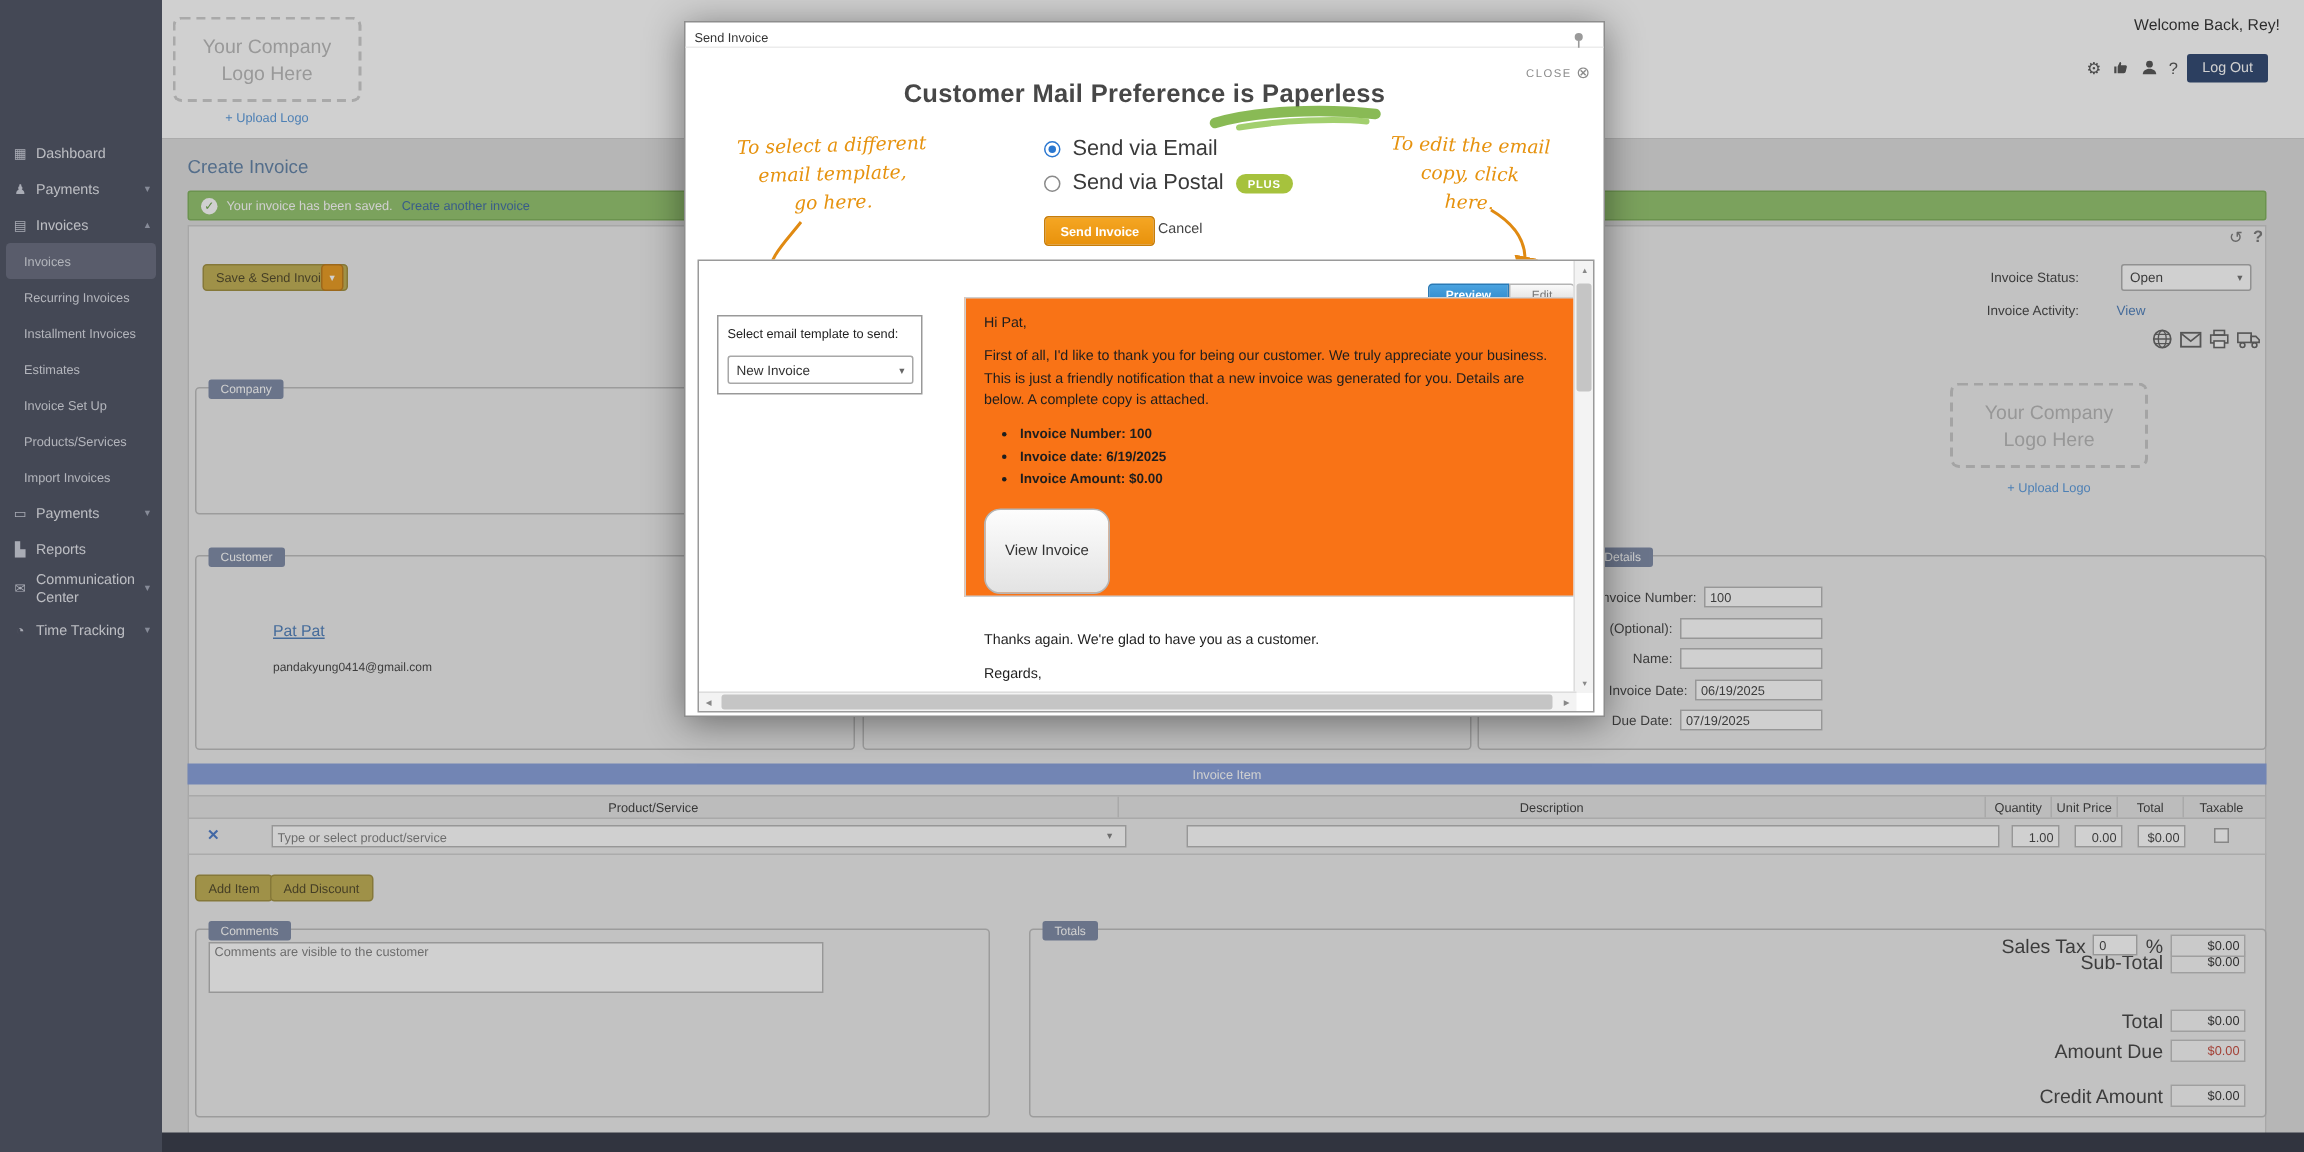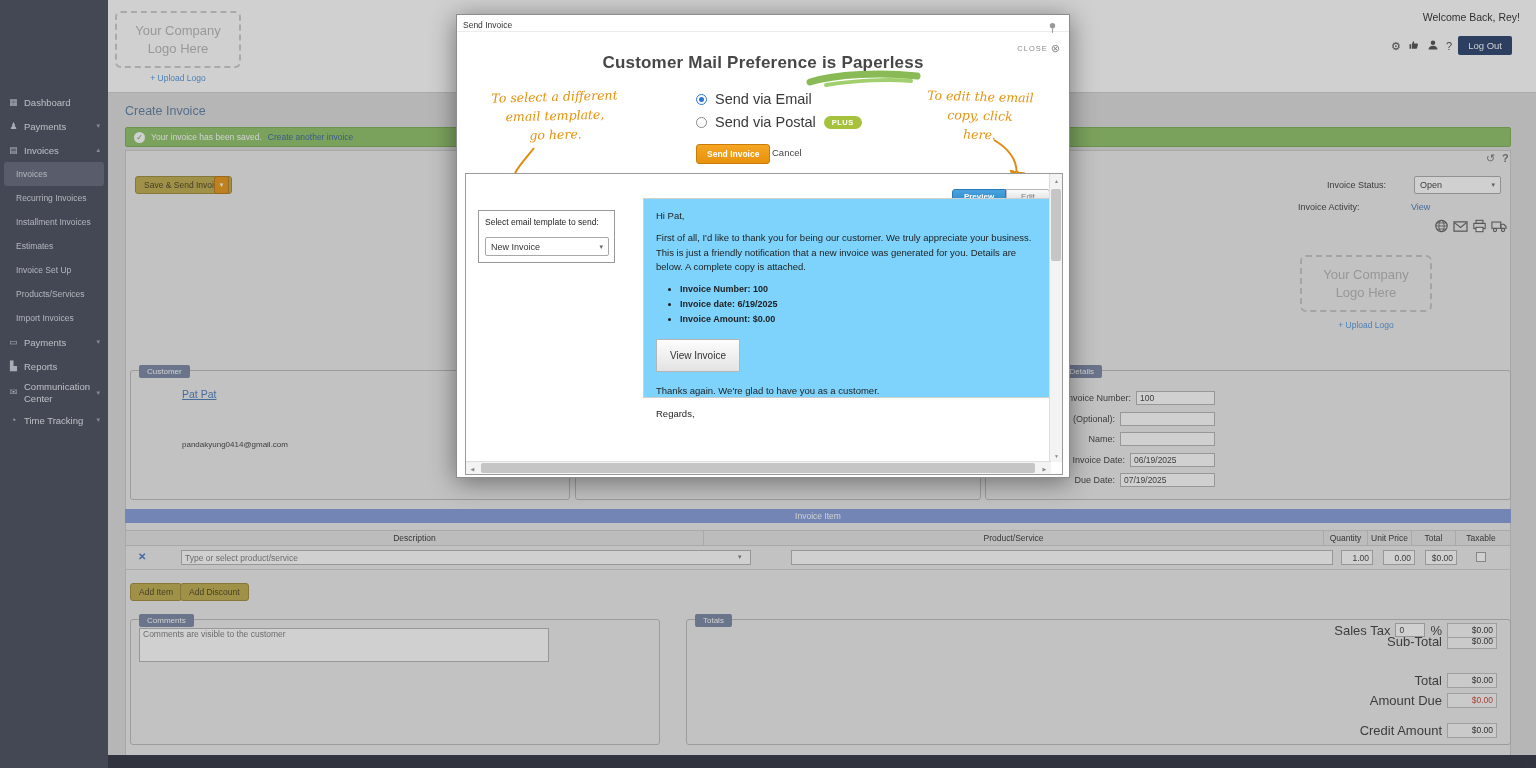--- a/index.html
+++ b/index.html
@@ -74,24 +74,24 @@
   .plus-badge{background:#a6c23d;color:#fff;font-size:7.5px;font-weight:bold;padding:2px 8px;border-radius:8px;letter-spacing:.5px}
   .send-btn{position:absolute;left:239px;top:129px;background:linear-gradient(#f5a623,#e8920c);border:1px solid #c87d08;color:#fff;font-size:8.5px;font-weight:bold;padding:4px 10px;border-radius:3px;cursor:pointer}
   .cancel-link{position:absolute;left:315px;top:132px;font-size:9.5px;color:#444;cursor:pointer}
   .inner-panel{position:absolute;left:8px;top:158px;width:598px;height:302px;border:1px solid #9a9a9a;background:#fff}
   .tab-btn{position:absolute;height:15px;font-size:8px;display:flex;align-items:center;justify-content:center;cursor:pointer}
   .tab-preview{left:486px;top:15px;width:54px;background:linear-gradient(#4aa3e0,#2d86c8);color:#fff;font-weight:bold;border:1px solid #2a7ab5;border-radius:3px 0 0 3px}
   .tab-edit{left:540px;top:15px;width:44px;background:linear-gradient(#fafafa,#dcdcdc);color:#777;border:1px solid #b5b5b5;border-radius:0 3px 3px 0}
   .template-box{position:absolute;left:12px;top:36px;width:137px;height:53px;border:1px solid #999;background:#fff}
   .template-label{position:absolute;left:6px;top:6px;font-size:8.5px;color:#222}
   .template-select{position:absolute;left:6px;top:26px;width:124px;height:19px}
-  .content-box{position:absolute;left:177px;top:24px;width:410px;height:200px;border:1px solid #cfcfcf;background:#7dd3fc;padding:10px 12px;font-size:9.5px;color:#1e1e1e;line-height:1.5}
+  .content-box{position:absolute;left:177px;top:24px;width:410px;height:200px;border:1px solid #cfcfcf;background:#f97316;padding:10px 12px;font-size:9.5px;color:#1e1e1e;line-height:1.5}
   .email-body{margin:8px 0 8px 0}
   .email-bullets{margin:0 0 12px 24px;font-weight:bold;font-size:9px;line-height:15px}
-  .view-btn{display:inline-block;background:linear-gradient(#fdfdfd,#e3e3e3);border:1px solid #b5b5b5;border-radius:1px;color:#333;font-size:10px;padding:8px 13px;cursor:pointer;margin-bottom:12px}
+  .view-btn{display:inline-block;background:linear-gradient(#fdfdfd,#e3e3e3);border:1px solid #b5b5b5;border-radius:11px;color:#333;font-size:10px;padding:20px 13px;cursor:pointer;margin-bottom:24px}
   .vscroll{position:absolute;right:0;top:0;width:13px;height:288px;background:#f3f3f3;border-left:1px solid #ddd}
   .hscroll{position:absolute;left:0;bottom:0;height:13px;width:585px;background:#f3f3f3;border-top:1px solid #ddd}
   .scroll-arrow{position:absolute;width:13px;height:13px;display:flex;align-items:center;justify-content:center;font-size:5px;color:#888;cursor:pointer}
   .vthumb{position:absolute;left:1px;top:15px;width:10px;height:72px;background:#c5c5c5;border-radius:2px;cursor:pointer}
   .hthumb{position:absolute;left:15px;top:1px;right:16px;height:10px;background:#c5c5c5;border-radius:2px;cursor:pointer}
   .dashed-logo{border:2px dashed #c2c2c2;border-radius:6px;color:#b0b0b0;font-size:13px;display:flex;flex-direction:column;align-items:center;justify-content:center;line-height:1.35;text-align:center}
 </style>
 </head>
 <body>
 
@@ -194,21 +194,21 @@
     <div class="gold-btn abs" style="left:27px;top:83px">Save &amp; Send Invoice</div>
     <div class="caret-btn">
         <span>▾</span>
       </div>
 
     <div class="lbl abs" style="left:1190px;top:87px;width:88px;text-align:right">Invoice Status:</div>
     <div class="select-box abs" style="left:1306px;top:83px;width:87px;height:18px">
       <span>Open</span>
       <span class="sel-chev">▾</span>
     </div>
-    <div class="lbl abs" style="left:1190px;top:109px;width:88px;">Invoice Activity:</div>
+    <div class="lbl abs" style="left:1190px;top:109px;width:88px;text-align:right">Invoice Activity:</div>
     <div class="lbl blue-link abs" style="left:1303px;top:109px">View</div>
 
     <div class="feature-icons">
       <span><svg width="15" height="14" viewBox="0 0 16 16">
             <circle cx="8" cy="8" r="6.5" fill="none" stroke="#555" stroke-width="1.3"></circle>
             <ellipse cx="8" cy="8" rx="3" ry="6.5" fill="none" stroke="#555" stroke-width="1"></ellipse>
             <path d="M1.5 8h13M2.5 4.5h11M2.5 11.5h11" stroke="#555" stroke-width="1" fill="none"></path>
           </svg></span>
       <span><svg width="15" height="13" viewBox="0 0 16 14">
             <rect x="1" y="2" width="14" height="10" fill="none" stroke="#555" stroke-width="1.3"></rect>
@@ -220,30 +220,33 @@
             <rect x="4" y="9.5" width="8" height="5" fill="#fff" stroke="#555" stroke-width="1.2"></rect>
           </svg></span>
       <span><svg width="16" height="13" viewBox="0 0 18 14">
             <rect x="1" y="2" width="10" height="7" fill="none" stroke="#555" stroke-width="1.2"></rect>
             <path d="M11 4.5h3.5L17 7v2h-6z" fill="none" stroke="#555" stroke-width="1.2"></path>
             <circle cx="4.5" cy="11" r="1.8" fill="none" stroke="#555" stroke-width="1.2"></circle>
             <circle cx="13.5" cy="11" r="1.8" fill="none" stroke="#555" stroke-width="1.2"></circle>
           </svg></span>
     </div>
 
+    <div class="fieldset" style="left:22px;top:165px;width:440px;height:85px">
+      <span class="legend">Company</span>
+    </div>
 
     <div class="dashed-logo abs" style="left:1192px;top:162px;width:132px;height:57px">
       <span>Your Company</span>
       <span>Logo Here</span>
     </div>
     <div class="abs" style="left:1192px;top:227px;width:132px;text-align:center;color:#4a90d9;font-size:8.5px">+ Upload Logo</div>
 
     <div class="fieldset" style="left:22px;top:277px;width:440px;height:130px">
       <span class="legend">Customer</span>
-      <div class="abs blue-link" style="left:51px;top:17px;font-size:10.5px;text-decoration:underline">Pat Pat</div>
+      <div class="abs blue-link" style="left:51px;top:44px;font-size:10.5px;text-decoration:underline">Pat Pat</div>
       <div class="abs" style="left:51px;top:69px;font-size:8px;color:#333">pandakyung0414@gmail.com</div>
     </div>
 
     <div class="fieldset" style="left:467px;top:277px;width:406px;height:130px"></div>
 
     <div class="fieldset" style="left:877px;top:277px;width:526px;height:130px">
       <span class="legend" style="left:48px">Invoice Details</span>
     </div>
     <div class="abs" style="left:800px;top:298px;width:307px;display:flex;justify-content:flex-end;align-items:center;gap:5px">
       <span class="lbl">Invoice Number:</span>
@@ -261,22 +264,22 @@
       <span class="lbl">Invoice Date:</span>
       <input class="inp" style="width: 85px; height: 14px;" value="06/19/2025">
     </div>
     <div class="abs" style="left:800px;top:380px;width:307px;display:flex;justify-content:flex-end;align-items:center;gap:5px">
       <span class="lbl">Due Date:</span>
       <input class="inp" style="width: 95px; height: 14px;" value="07/19/2025">
     </div>
 
     <div class="ivc-bar">Invoice Item</div>
     <div class="thead">
+      <span class="th" style="width:620px">Product/Service</span>
       <span class="th" style="width:578px">Description</span>
-      <span class="th" style="width:620px">Product/Service</span>
       <span class="th" style="width:44px">Quantity</span>
       <span class="th" style="width:44px">Unit Price</span>
       <span class="th" style="width:44px">Total</span>
       <span class="th" style="width:50px;border-right:none">Taxable</span>
     </div>
     <div class="item-row">
       <span class="abs" style="left:12px;top:5px;color:#3b6fc4;font-size:10px;font-weight:bold;cursor:pointer">✕</span>
       <input class="inp abs" style="left: 55px; top: 4px; width: 570px; height: 15px;" placeholder="Type or select product/service">
       <span class="abs" style="left:612px;top:7px;font-size:7px;color:#777;cursor:pointer">▾</span>
       <input class="inp abs" style="left: 665px; top: 4px; width: 542px; height: 15px;">

